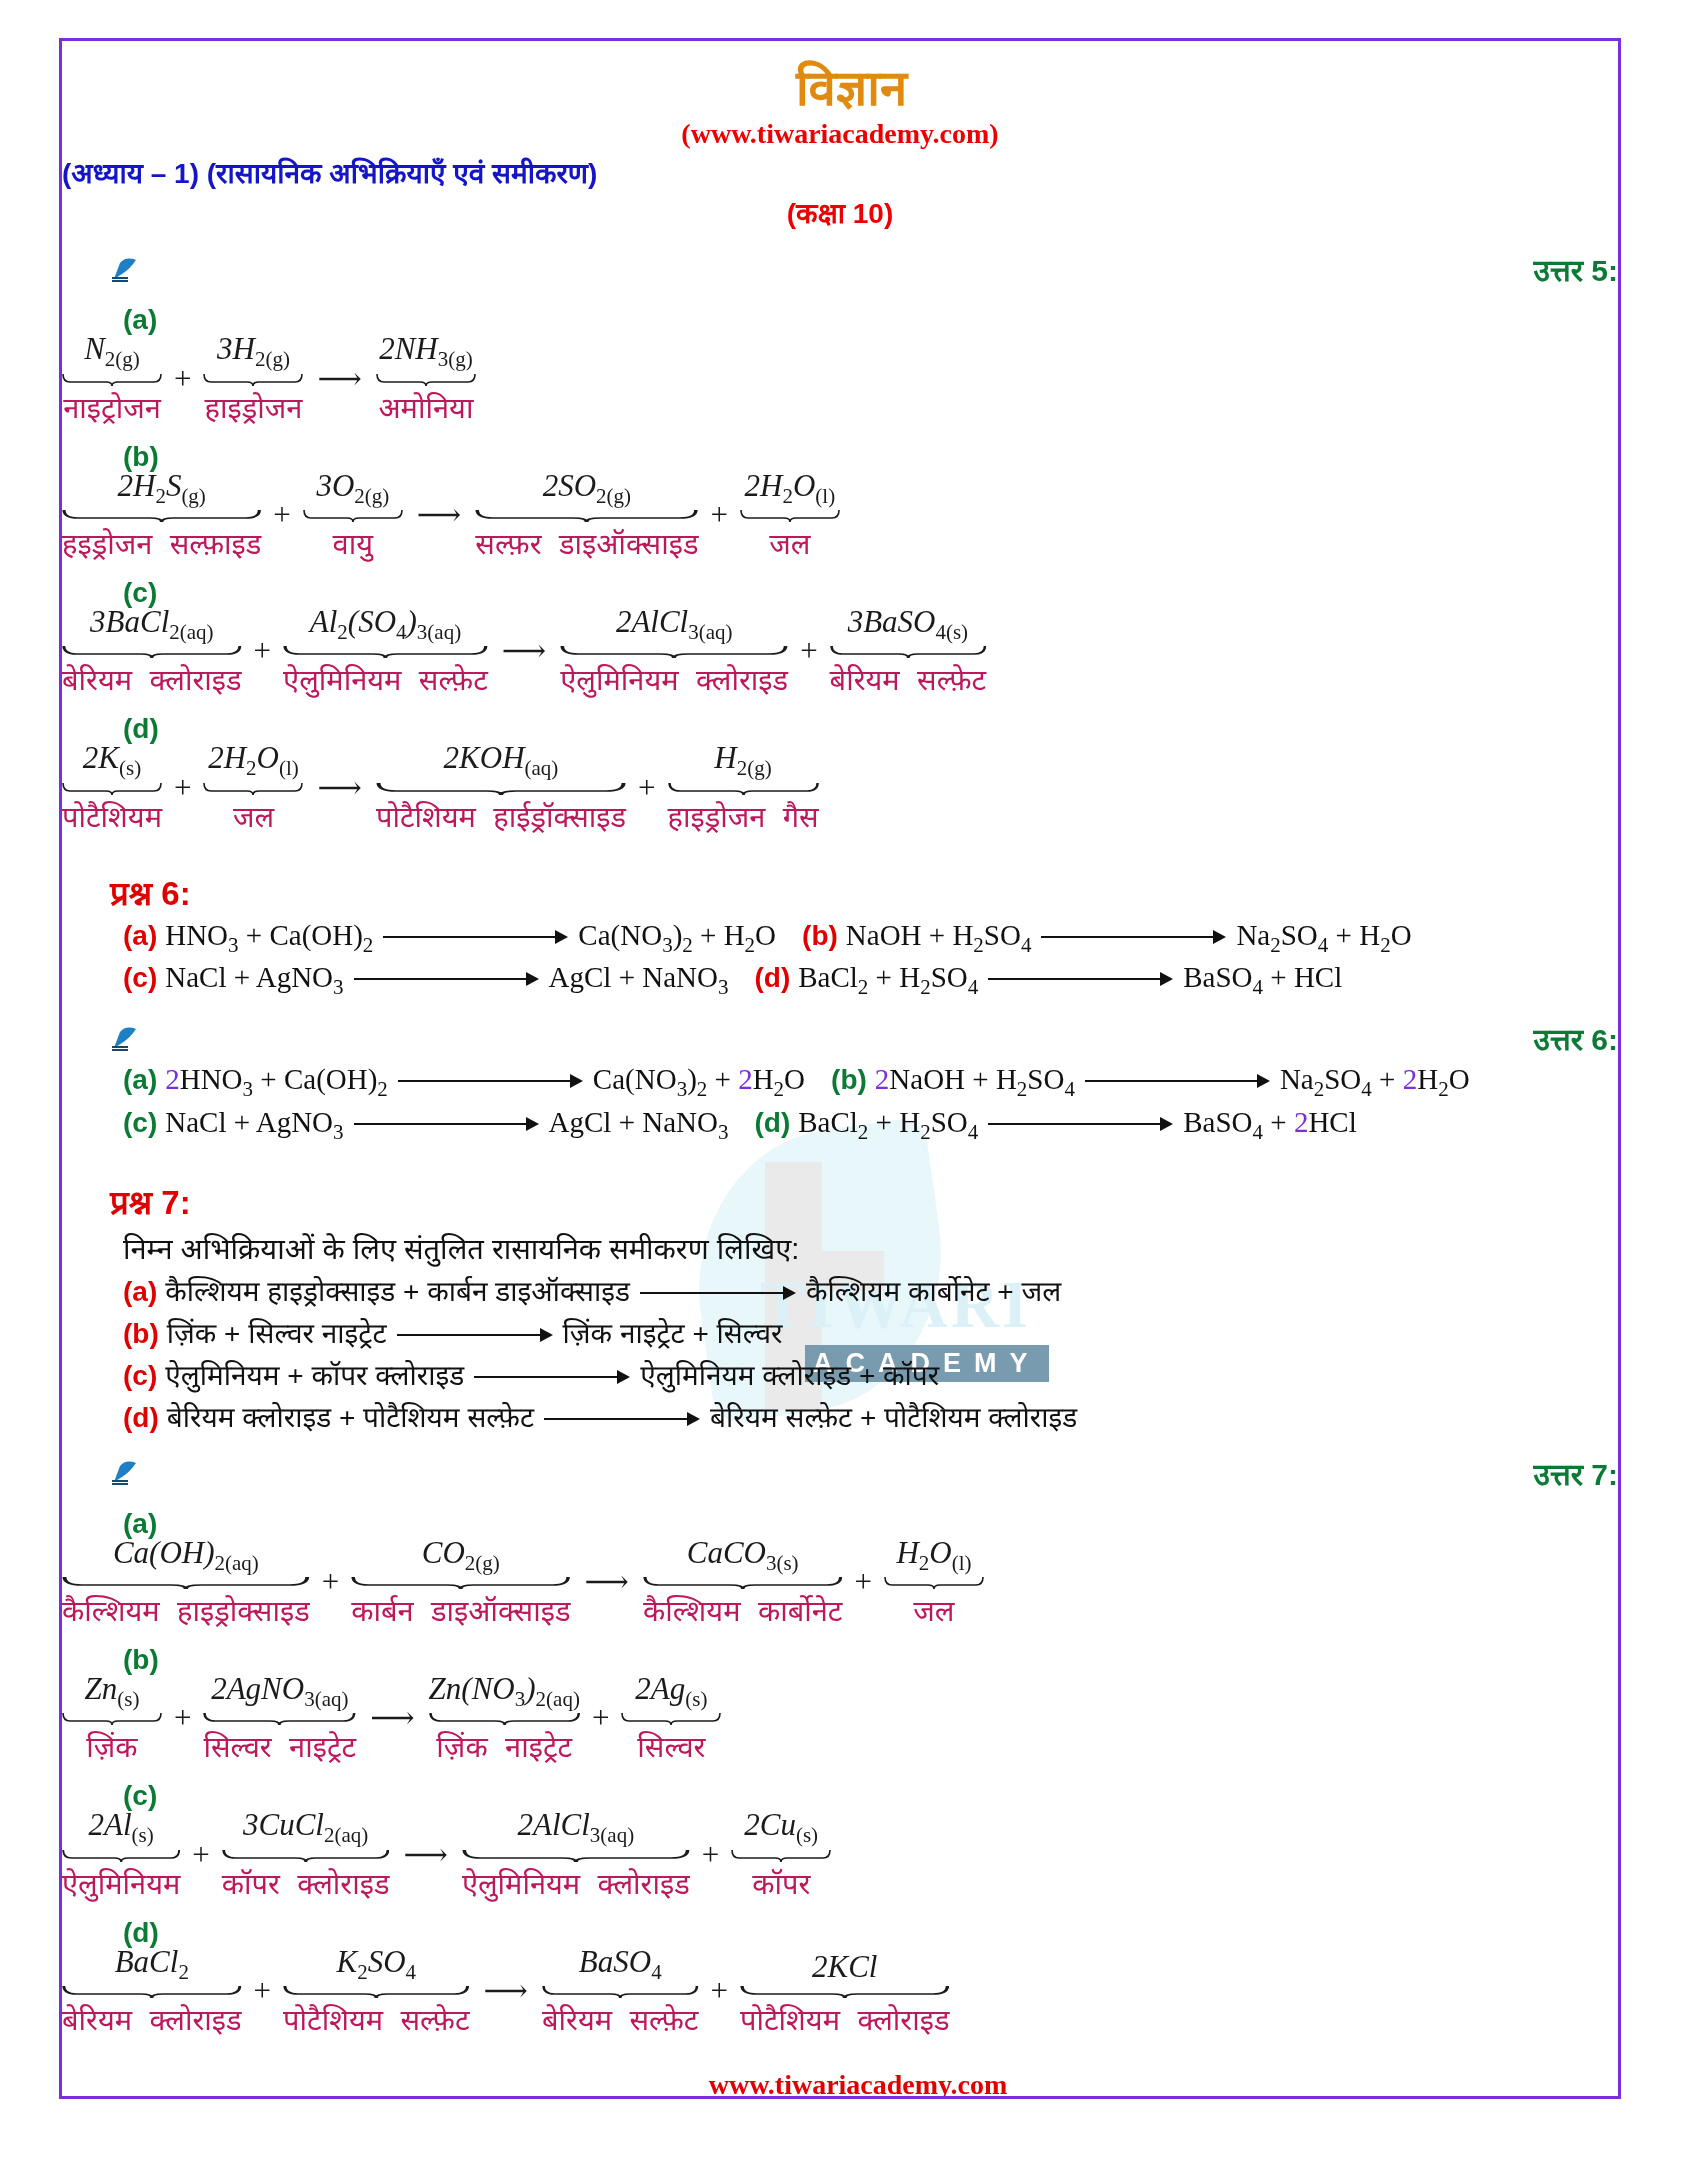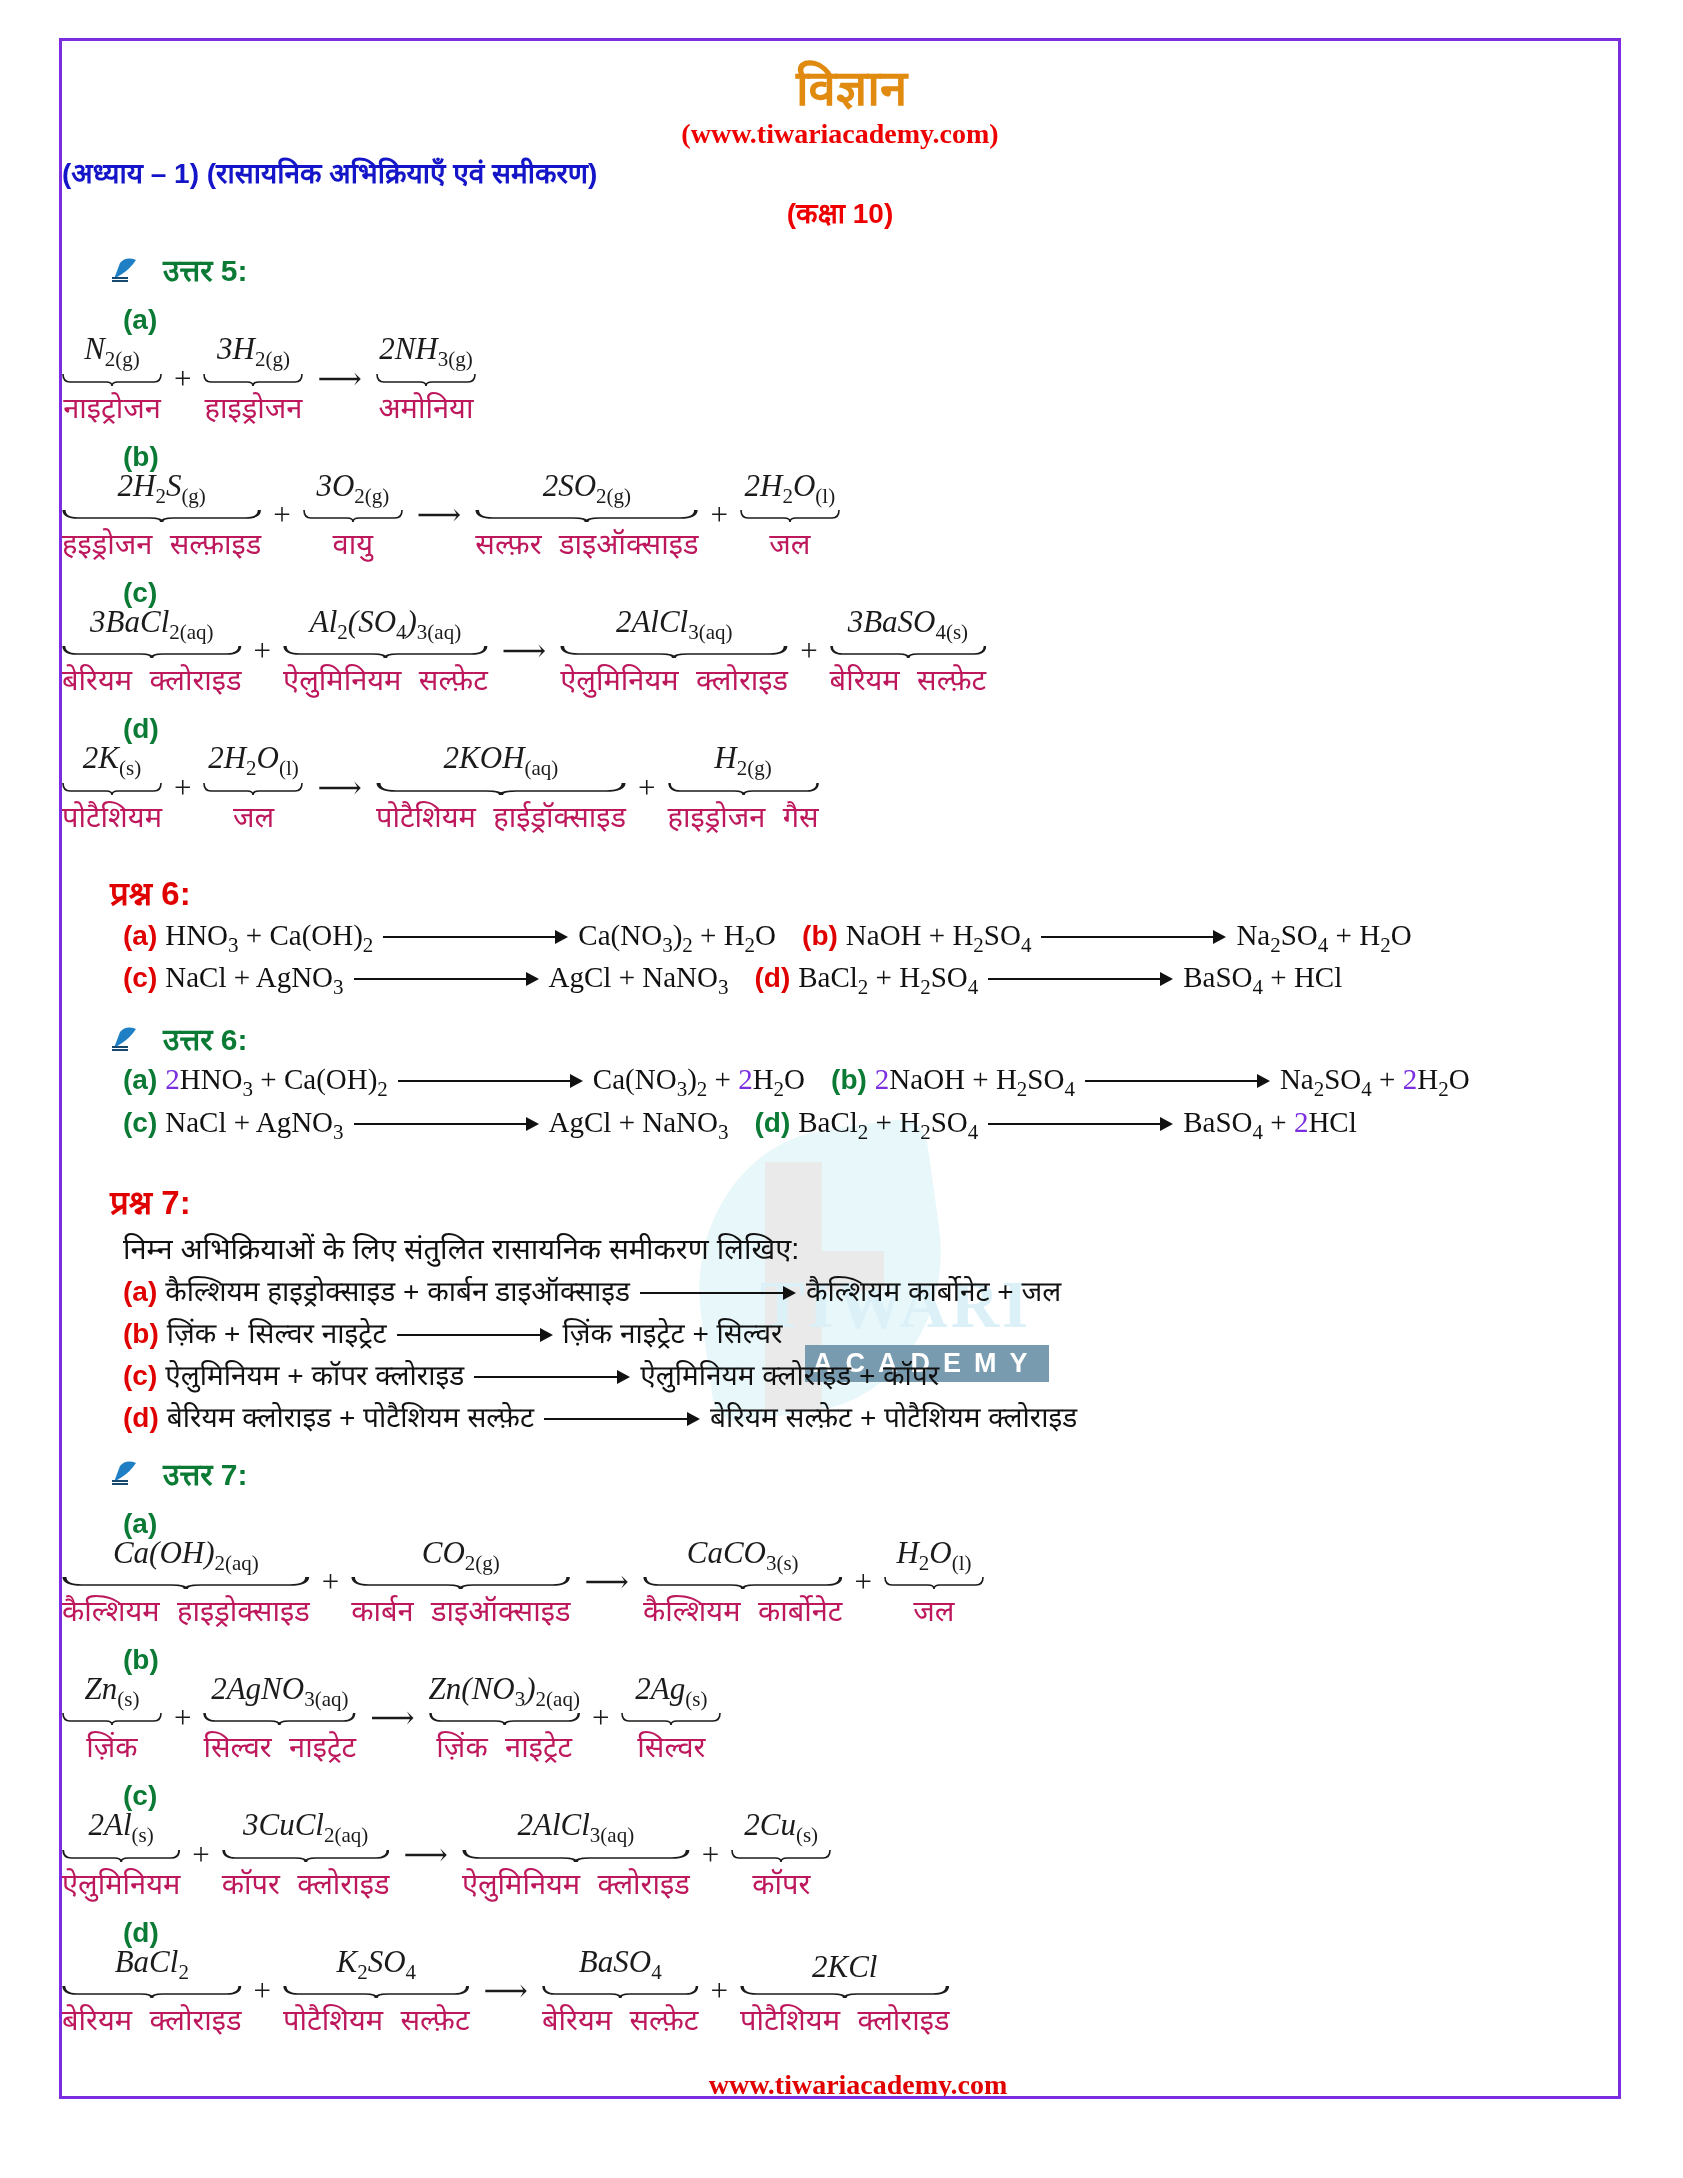--- a/index.html
+++ b/index.html
@@ -63,20 +63,21 @@
   }
   .title-class{
     text-align:center;color:#ee0000;font-weight:bold;font-size:28px;
     font-family:"Liberation Sans","DejaVu Sans",sans-serif;margin-top:2px;
   }
 
   
   .ans-head{
     display:flex;align-items:center;gap:21px;
     margin:18px 0 2px 48px;
+    justify-content:space-between;
   }
   .pen-icon{width:32px;height:26px;flex:0 0 auto;display:block;}
   .ans-label{
     color:#0a7a34;font-weight:bold;font-size:30px;
     font-family:"Liberation Sans","DejaVu Sans",sans-serif;
   }
   .q-head{
     color:#e00000;font-weight:bold;font-size:33px;
     font-family:"Liberation Sans","DejaVu Sans",sans-serif;
     margin:34px 0 4px 48px;

